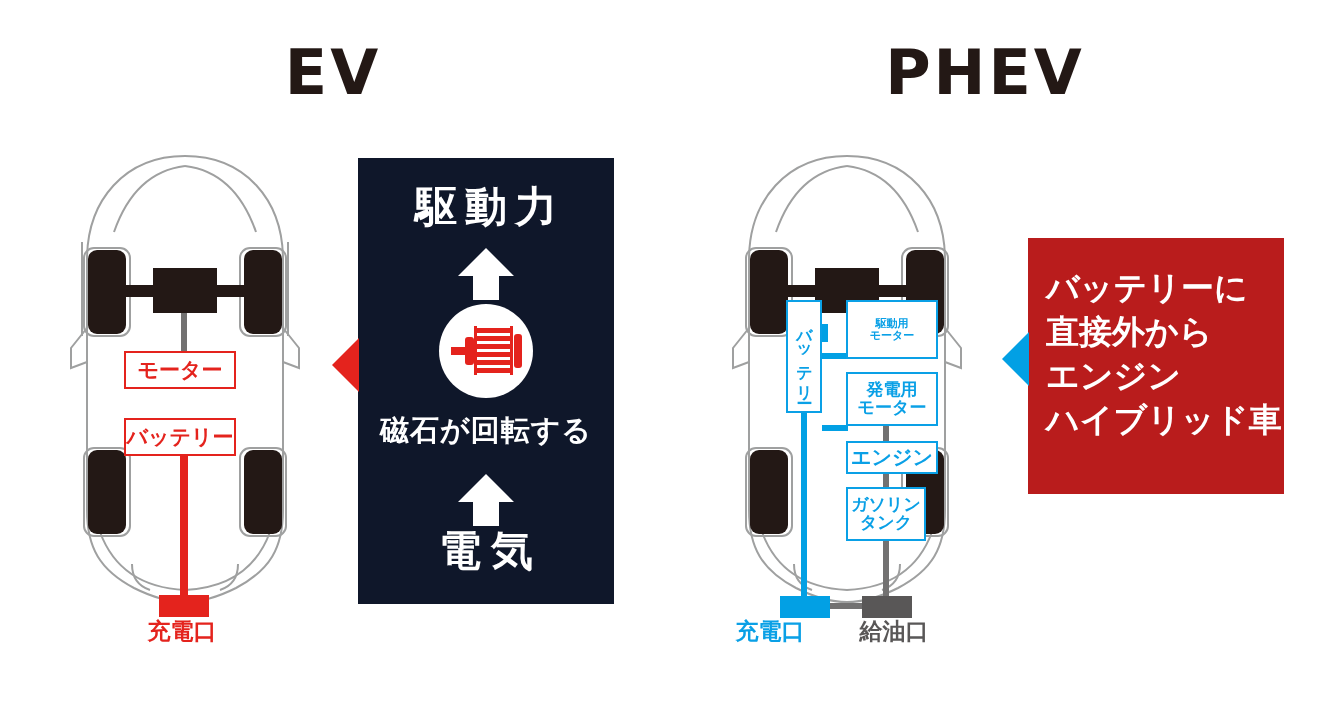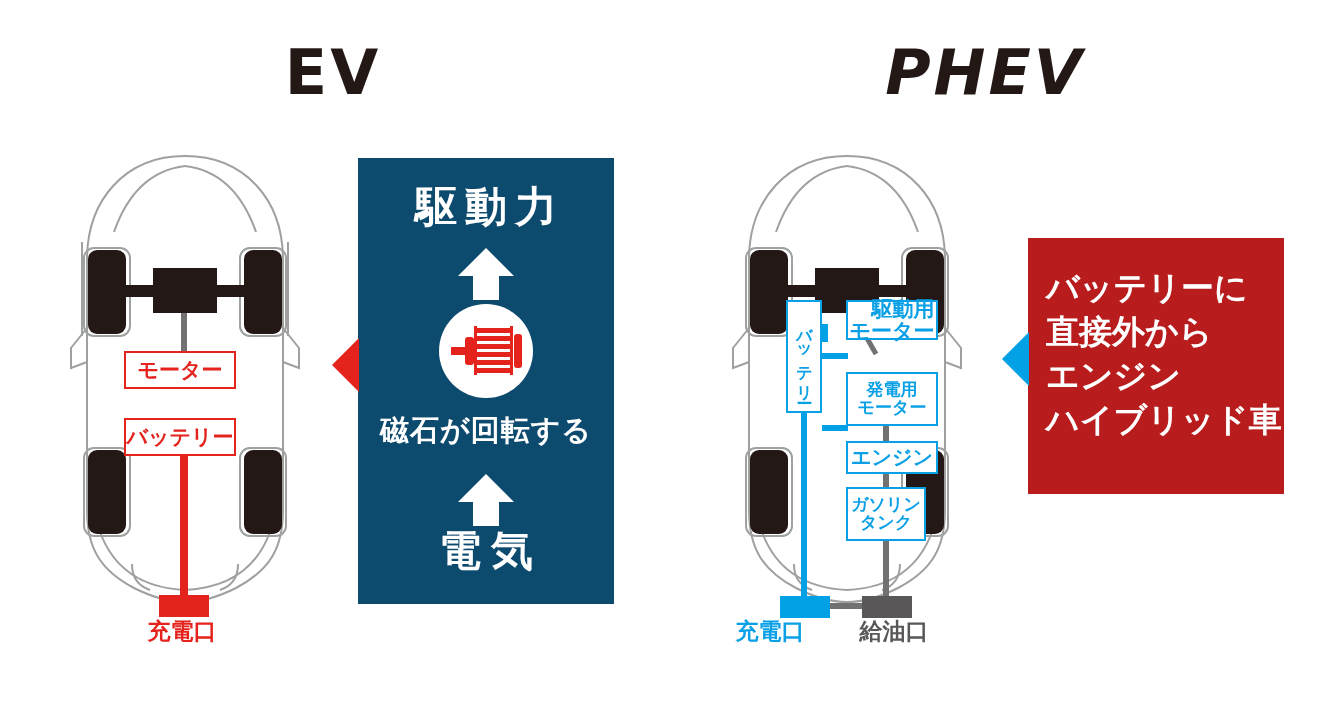--- a/index.html
+++ b/index.html
@@ -12,21 +12,21 @@
   .stage{position:absolute;left:0;top:0;width:1326px;height:706px;border-radius:11px;}
 
   
   .title{
     position:absolute;text-align:center;
     font-family:"DejaVu Sans","Liberation Sans",sans-serif;
     font-weight:bold;font-size:62px;letter-spacing:3px;
     color:#231815;line-height:1;
   }
   #ev-title{left:183px;top:42px;width:300px;}
-  #phev-title{left:835px;top:42px;width:300px;font-style:italic;}
+  #phev-title{left:835px;top:42px;width:300px;}
 
   
   .car{position:absolute;}
   #ev-car{left:40px;top:140px;}
   #phev-car{left:702px;top:140px;}
 
   
   .cbox{
     position:absolute;box-sizing:border-box;
     display:flex;align-items:center;justify-content:center;
@@ -40,38 +40,38 @@
   
   #ev-motor{left:124px;top:351px;width:112px;height:38px;font-size:21px;}
   #ev-battery{left:124px;top:418px;width:112px;height:38px;font-size:21px;}
 
   
   #phev-battery{
     left:786px;top:300px;width:36px;height:113px;font-size:16px;
     writing-mode:vertical-rl;text-orientation:upright;letter-spacing:1px;
     padding:3px 0;
   }
-  #phev-drive-motor{left:846px;top:300px;width:92px;height:40px;font-size:21px;text-align:right;}
+  #phev-drive-motor{left:846px;top:300px;width:92px;height:59px;font-size:11px;}
   #phev-gen-motor{left:846px;top:372px;width:92px;height:54px;font-size:17px;}
   #phev-engine{left:846px;top:441px;width:92px;height:33px;font-size:20px;}
   #phev-tank{left:846px;top:487px;width:80px;height:54px;font-size:17px;}
 
   
   .port-label{
     position:absolute;font-weight:bold;font-size:23px;line-height:1;
     text-align:center;
   }
   #ev-port-label{left:112px;top:620px;width:140px;color:#e4231d;}
   #phev-charge-label{left:700px;top:620px;width:140px;color:#0aa0e6;}
   #phev-fuel-label{left:824px;top:620px;width:140px;color:#595757;}
 
   
   #red-panel{
     position:absolute;left:358px;top:158px;width:256px;height:446px;
-    background:#0c4a6e;
+    background:#0f172a;
   }
   #red-panel .beak{
     position:absolute;left:-26px;top:180px;width:0;height:0;
     border-top:27px solid transparent;border-bottom:27px solid transparent;
     border-right:27px solid #e4231d;
   }
   .rp-text{
     position:absolute;width:100%;text-align:center;color:#ffffff;
     font-weight:bold;line-height:1;
   }

